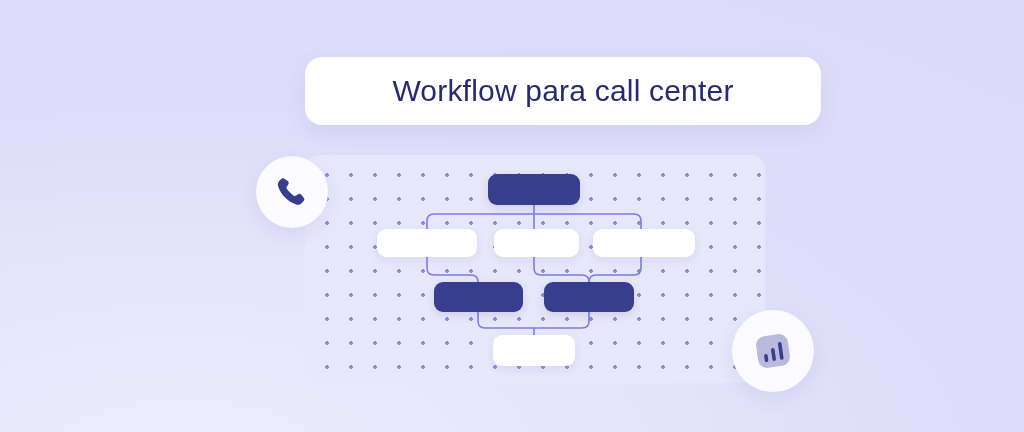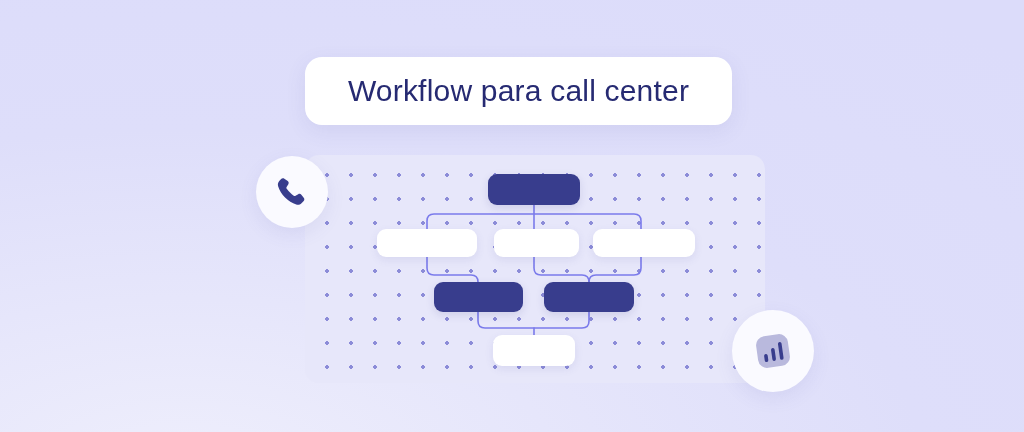--- a/index.html
+++ b/index.html
@@ -20,21 +20,21 @@
     background:
       radial-gradient(120% 130% at 18% 108%, #eeeefc 0%, #e6e6fb 30%, #dedefa 60%, #dcdcfa 100%);
     overflow: hidden;
   }
 
   
   #title-card {
     position: absolute;
     left: 305px;
     top: 57px;
-    width: 427px;
+    width: 516px;
     height: 68px;
     background: #ffffff;
     border-radius: 17px;
     box-shadow: 0 6px 20px rgba(90, 90, 170, 0.10);
     display: flex;
     align-items: center;
     justify-content: center;
     z-index: 6;
   }
   #title-text {

